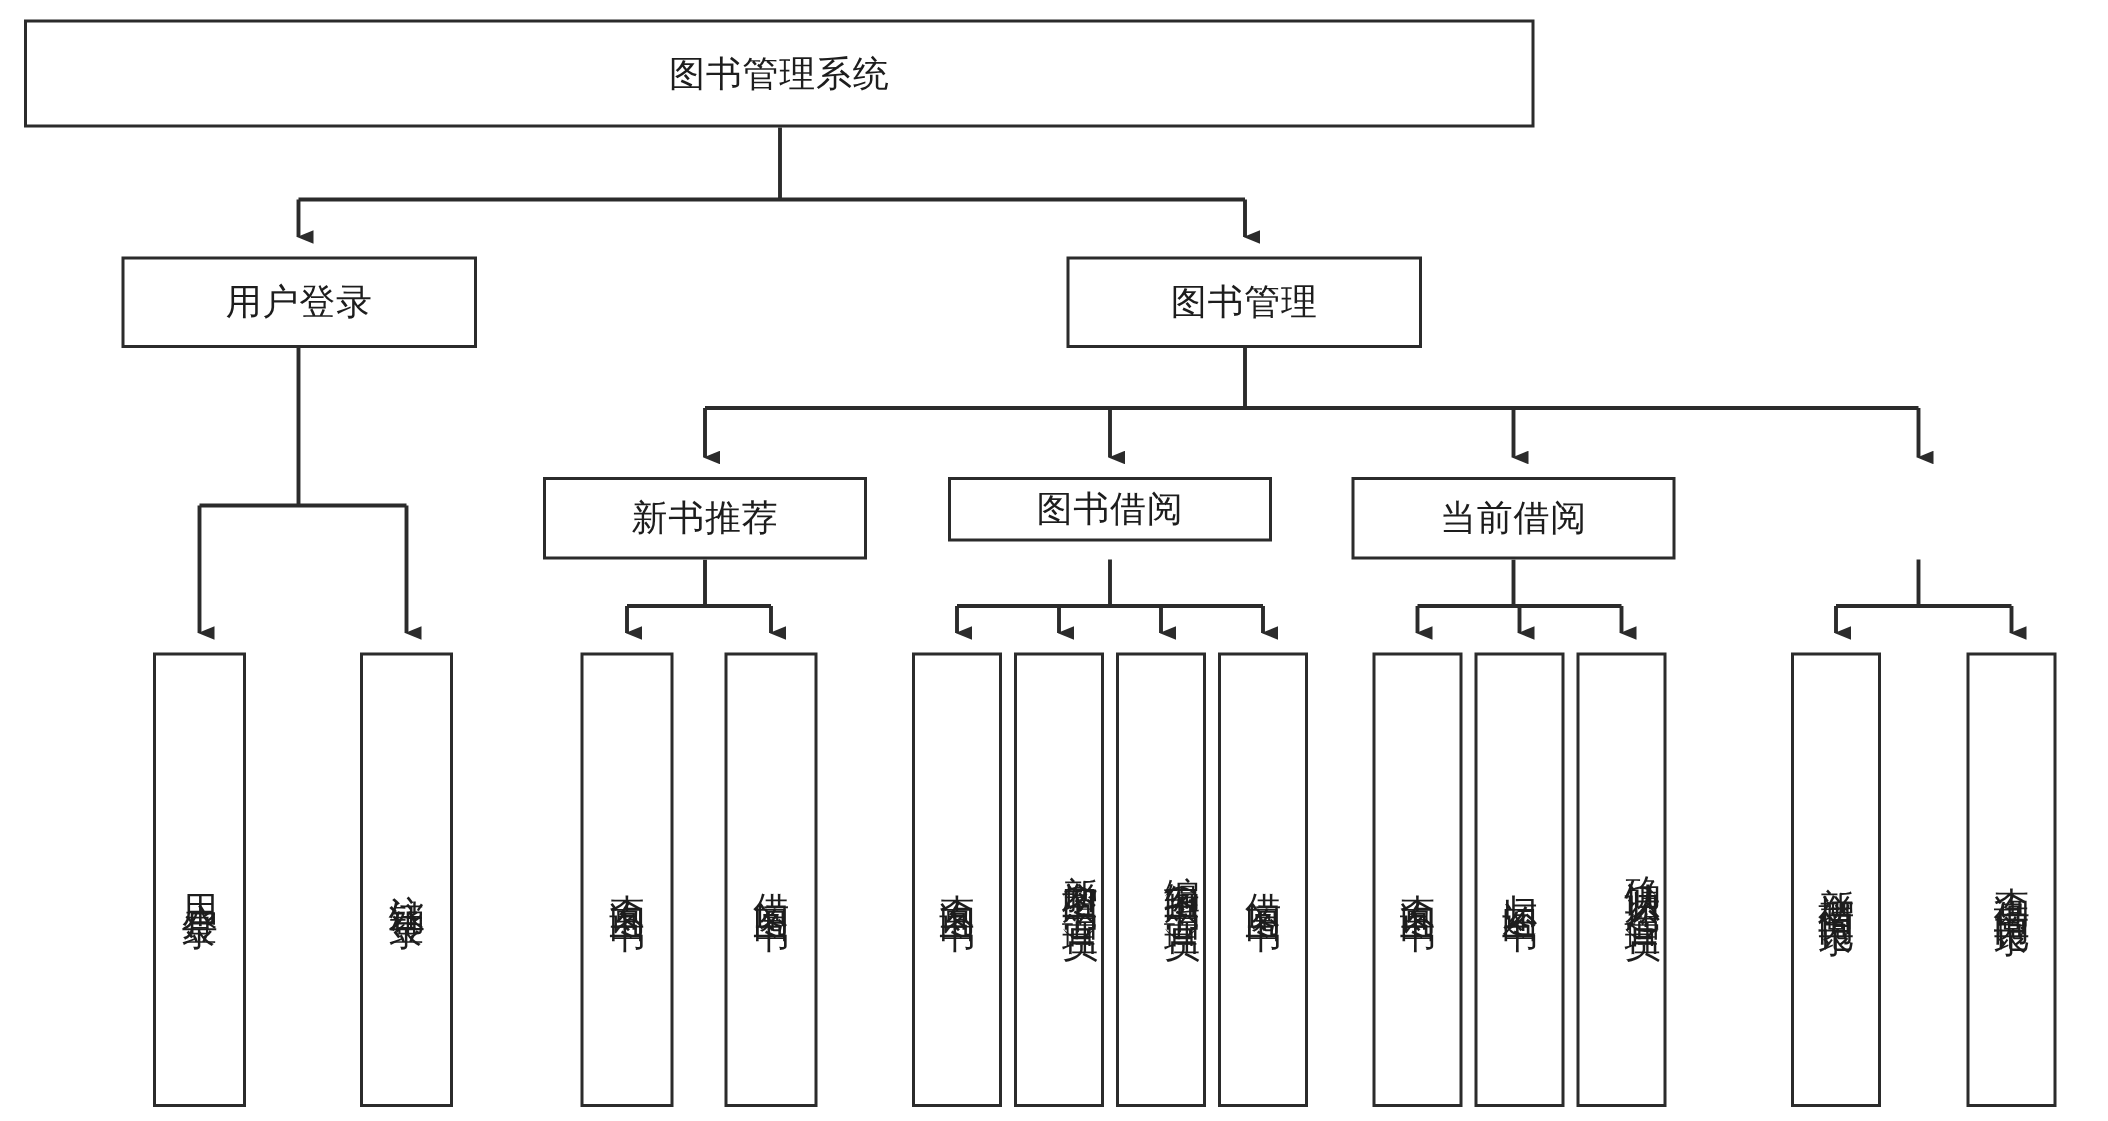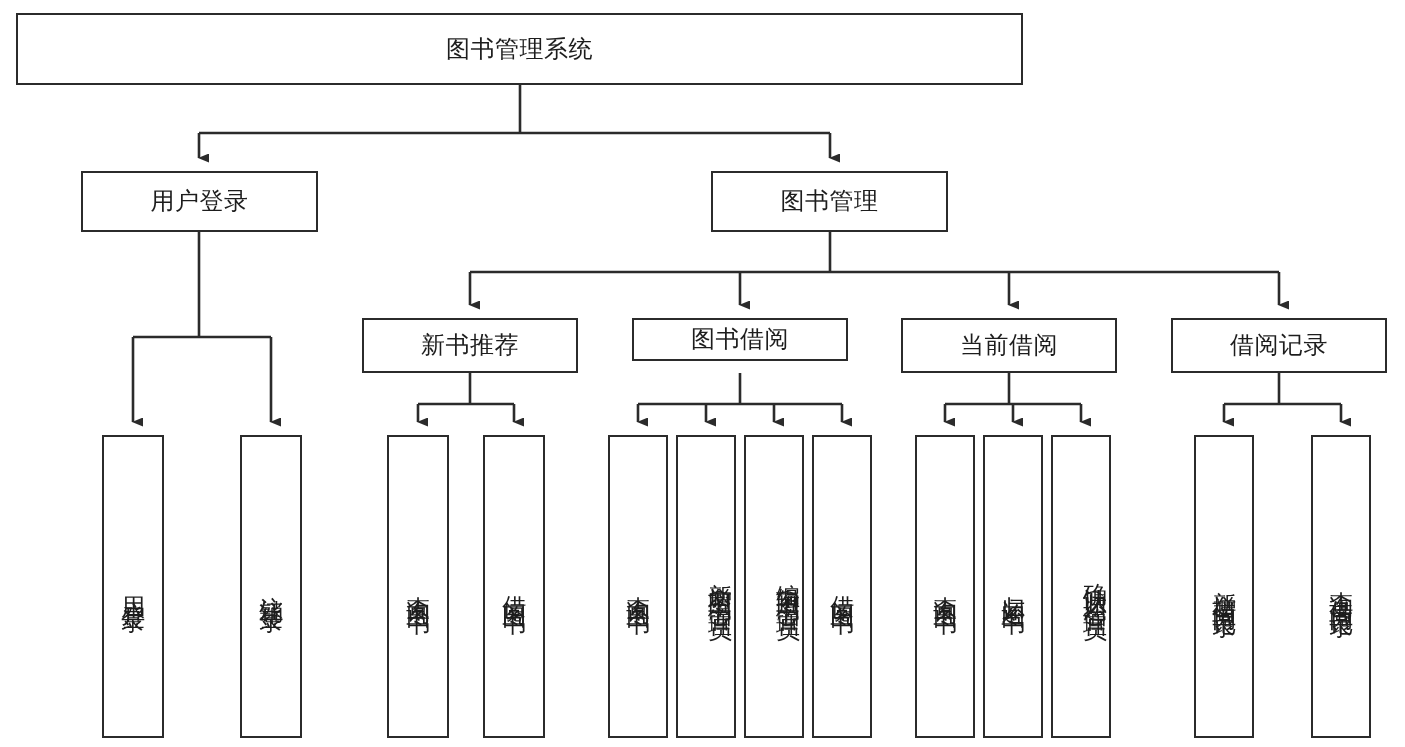--- a/index.html
+++ b/index.html
@@ -116,21 +116,20 @@
   </svg>
 
   <div class="node horiz" id="node-root" style="left: 16px; top: 13px; width: 1007px; height: 72px;">图书管理系统</div>
 
   <div class="node horiz" id="node-l2-0" style="left: 81px; top: 171px; width: 237px; height: 61px;">用户登录</div>
   <div class="node horiz" id="node-l2-1" style="left: 711px; top: 171px; width: 237px; height: 61px;">图书管理</div>
 
   <div class="node horiz" id="node-l3-0" style="left: 362px; top: 318px; width: 216px; height: 55px;">新书推荐</div>
   <div class="node horiz" id="node-l3-1" style="left: 632px; top: 318px; width: 216px; height: 43px;">图书借阅</div>
   <div class="node horiz" id="node-l3-2" style="left: 901px; top: 318px; width: 216px; height: 55px;">当前借阅</div>
-  <div class="node horiz" id="node-l3-3" style="left: 1171px; top: 318px; width: 216px; height: 55px;">借阅记录</div>
 
   <div class="node vert" id="node-leaf-0" style="left: 102px; top: 435px; width: 62px; height: 303px;">用户登录</div>
   <div class="node vert" id="node-leaf-1" style="left: 240px; top: 435px; width: 62px; height: 303px;">注销登录</div>
   <div class="node vert" id="node-leaf-2" style="left: 387px; top: 435px; width: 62px; height: 303px;">查询图书</div>
   <div class="node vert" id="node-leaf-3" style="left: 483px; top: 435px; width: 62px; height: 303px;">借阅图书</div>
   <div class="node vert" id="node-leaf-4" style="left: 608px; top: 435px; width: 60px; height: 303px;">查询图书</div>
   <div class="node vert tall" id="node-leaf-5" style="left: 676px; top: 435px; width: 60px; height: 303px;">新增图书（管理员）</div>
   <div class="node vert tall" id="node-leaf-6" style="left: 744px; top: 435px; width: 60px; height: 303px;">编辑图书（管理员）</div>
   <div class="node vert" id="node-leaf-7" style="left: 812px; top: 435px; width: 60px; height: 303px;">借阅图书</div>
   <div class="node vert" id="node-leaf-8" style="left: 915px; top: 435px; width: 60px; height: 303px;">查询图书</div>

